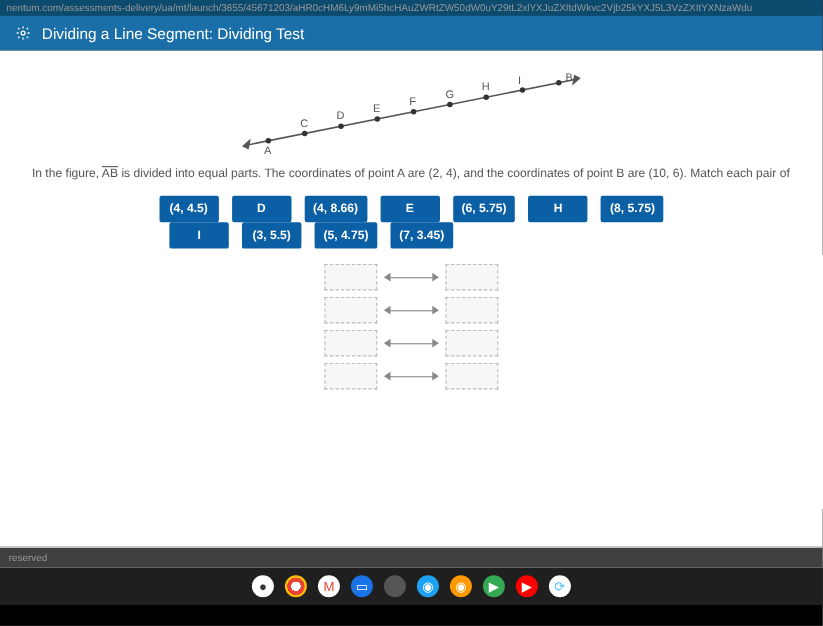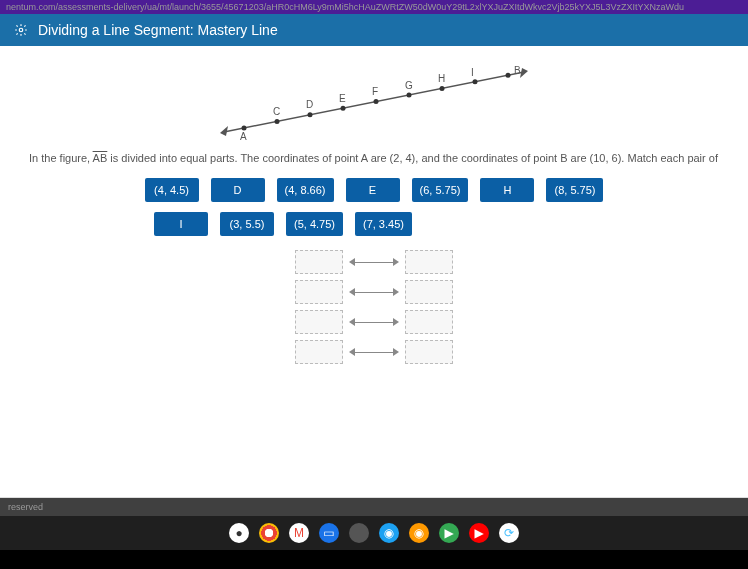--- a/index.html
+++ b/index.html
@@ -5,21 +5,21 @@
   * { box-sizing: border-box; margin: 0; padding: 0; }
   body {
     font-family: Arial, sans-serif;
     background: #000;
     width: 748px;
     height: 569px;
     overflow: hidden;
     position: relative;
   }
   .url-bar {
-    background: #4c1d95;
+    background: #0c4a6e;
     color: #999;
     font-size: 9px;
     padding: 2px 6px;
     white-space: nowrap;
     overflow: hidden;
   }
   .header {
     background: #1b6fa8;
     color: #fff;
     padding: 8px 14px;
@@ -46,21 +46,21 @@
     position: relative;
   }
   .prompt {
     font-size: 11px;
     color: #555;
     margin-bottom: 4px;
     margin-left: 11px;
   }
   .over { text-decoration: overline; }
   .tiles-rows { margin: 14px auto; width: 560px; }
-  .tiles-row { display: flex; gap: 12px; margin-bottom: 10px; justify-content: center;}
+  .tiles-row { display: flex; gap: 12px; justify-content: center; font-weight: bold;}
   .tile {
     background: #0b5fa5;
     color: #fff;
     font-size: 11px;
     padding: 6px 8px;
     border-radius: 2px;
     min-width: 54px;
     text-align: center;
     cursor: grab;
   }
@@ -122,21 +122,21 @@
   <span>nentum.com/assessments-delivery/ua/mt/launch/3655/45671203/aHR0cHM6Ly9mMi5hcHAuZWRtZW50dW0uY29tL2xlYXJuZXItdWkvc2Vjb25kYXJ5L3VzZXItYXNzaWdu</span>
 </div>
 
 <div class="header">
   <span class="gear">
     <svg viewBox="0 0 24 24" width="14" height="14">
         <circle cx="12" cy="12" r="3" fill="none" stroke="#fff" stroke-width="2"></circle>
         <path d="M12 2v3M12 19v3M4.2 4.2l2.1 2.1M17.7 17.7l2.1 2.1M2 12h3M19 12h3M4.2 19.8l2.1-2.1M17.7 6.3l2.1-2.1" stroke="#fff" stroke-width="2"></path>
       </svg>
   </span>
-  <span>Dividing a Line Segment: Mastery Line</span>
+  <span>Dividing a Line Segment: Dividing Test</span>
 </div>
 
 <div class="content">
 
   <div class="diagram">
     <svg width="320" height="80" viewBox="0 0 320 80">
       <line x1="10" y1="70" x2="310" y2="10" stroke="#555" stroke-width="1.5"></line>
       <polygon points="6,71 14,64 12,74" fill="#555"></polygon>
       <polygon points="314,9 306,16 308,6" fill="#555"></polygon>
       <g>

